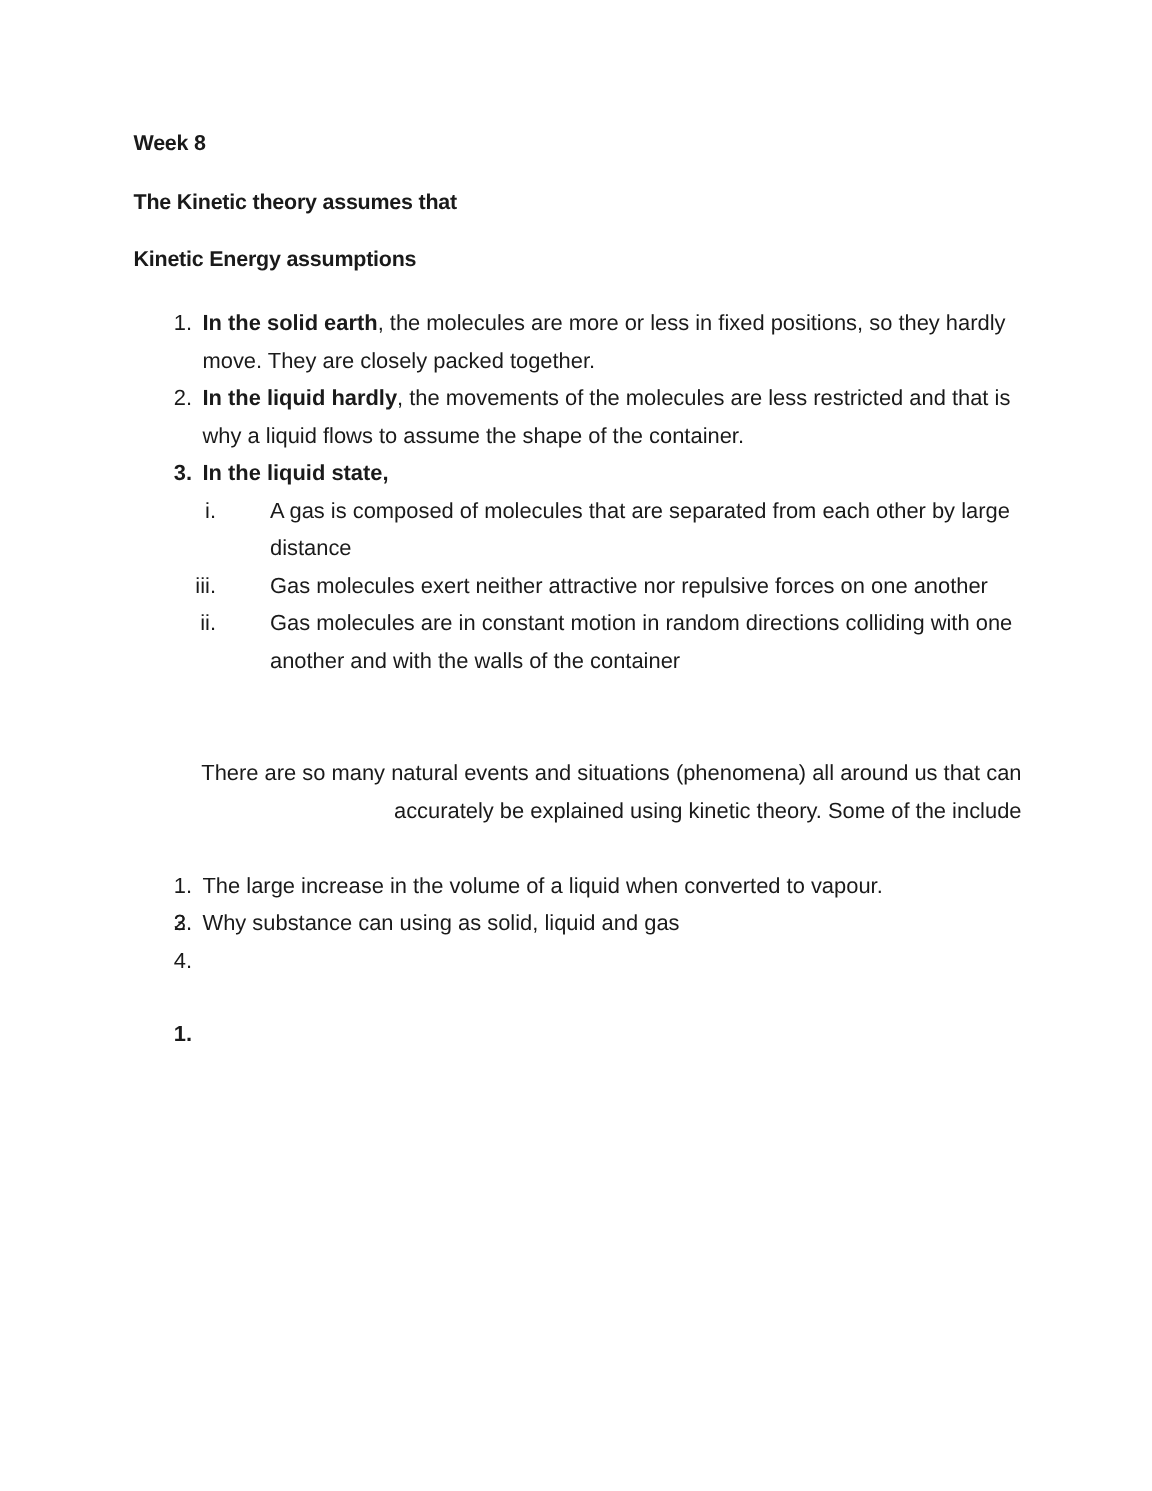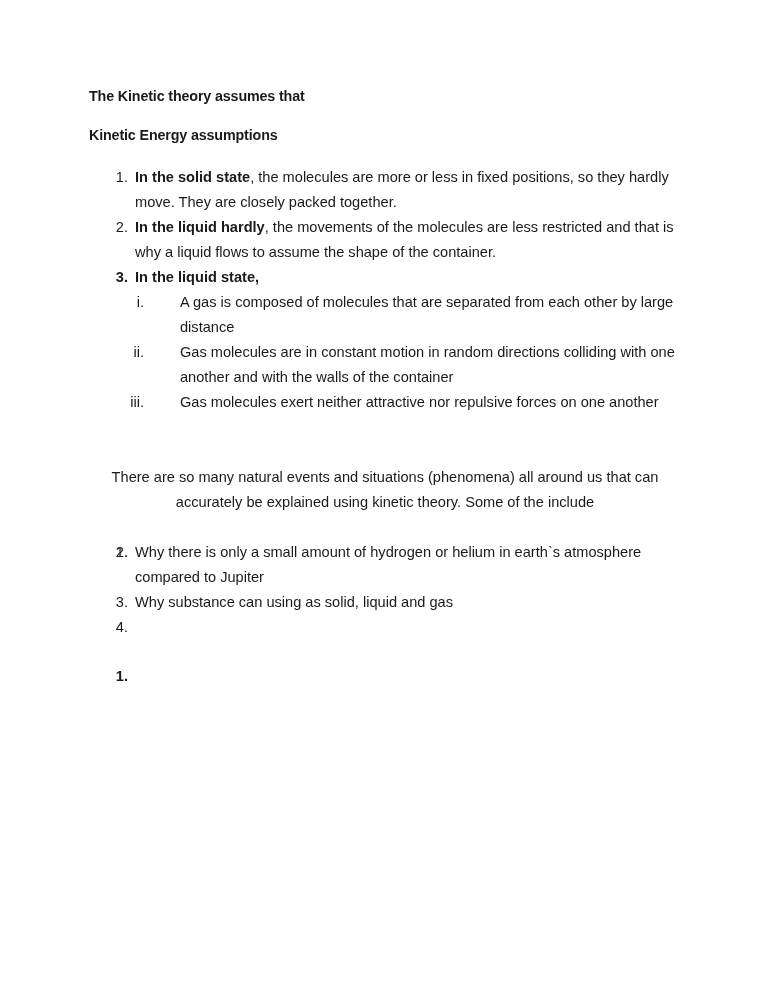--- a/index.html
+++ b/index.html
@@ -37,21 +37,21 @@
     line-height: 17px;
     margin: 0 0 21.5px 0;
     letter-spacing: -0.01em;
   }
 
   
   .para {
     font-size: 14.6px;
     line-height: 25px;
     margin: 0;
-    text-align: center;
+    text-align: right;
   }
 
   
   ol.numlist {
     list-style: none;
     margin: 0;
     padding: 0;
   }
   ol.numlist > li {
     position: relative;
@@ -104,69 +104,70 @@
   .block-gap-4 { height: 49px; }
 
   .list-group { margin: 0; }
 </style>
 </head>
 <body>
 
 <div class="page">
   <div class="doc-body">
 
+    <p class="heading">Week 8</p>
 
     <p class="heading">The Kinetic theory assumes that</p>
 
     <p class="heading">Kinetic Energy assumptions</p>
 
     <ol class="numlist list-group">
       <li>
         <span class="marker">1.</span>
-        <span class="lead">In the solid state</span><span>, the molecules are more or less in fixed positions, so they hardly move. They are closely packed together.</span>
+        <span class="lead">In the solid earth</span><span>, the molecules are more or less in fixed positions, so they hardly move. They are closely packed together.</span>
       </li>
       <li>
         <span class="marker">2.</span>
         <span class="lead">In the liquid hardly</span><span>, the movements of the molecules are less restricted and that is why a liquid flows to assume the shape of the container.</span>
       </li>
       <li class="bold-item">
         <span class="marker">3.</span>
         <span class="lead">In the liquid state,</span><span></span>
       </li>
     </ol>
 
     <ol class="romanlist list-group">
       <li>
         <span class="marker">i.</span>
         <span>A gas is composed of molecules that are separated from each other by large distance</span>
       </li>
       <li>
+        <span class="marker">iii.</span>
+        <span>Gas molecules exert neither attractive nor repulsive forces on one another</span>
+      </li>
+      <li>
         <span class="marker">ii.</span>
         <span>Gas molecules are in constant motion in random directions colliding with one another and with the walls of the container</span>
-      </li>
-      <li>
-        <span class="marker">iii.</span>
-        <span>Gas molecules exert neither attractive nor repulsive forces on one another</span>
       </li>
     </ol>
 
     <div class="block-gap-2"></div>
 
 
     <p class="para">There are so many natural events and situations (phenomena) all around us that can accurately be explained using kinetic theory. Some of the include</p>
 
     <div class="block-gap-3"></div>
 
     <ol class="numlist list-group">
       <li>
         <span class="marker">1.</span>
+        <span>The large increase in the volume of a liquid when converted to vapour.</span>
       </li>
       <li>
         <span class="marker">2.</span>
-        <span>Why there is only a small amount of hydrogen or helium in earth`s atmosphere compared to Jupiter</span>
       </li>
       <li>
         <span class="marker">3.</span>
         <span>Why substance can using as solid, liquid and gas</span>
       </li>
       <li>
         <span class="marker">4.</span>
       </li>
     </ol>
 

